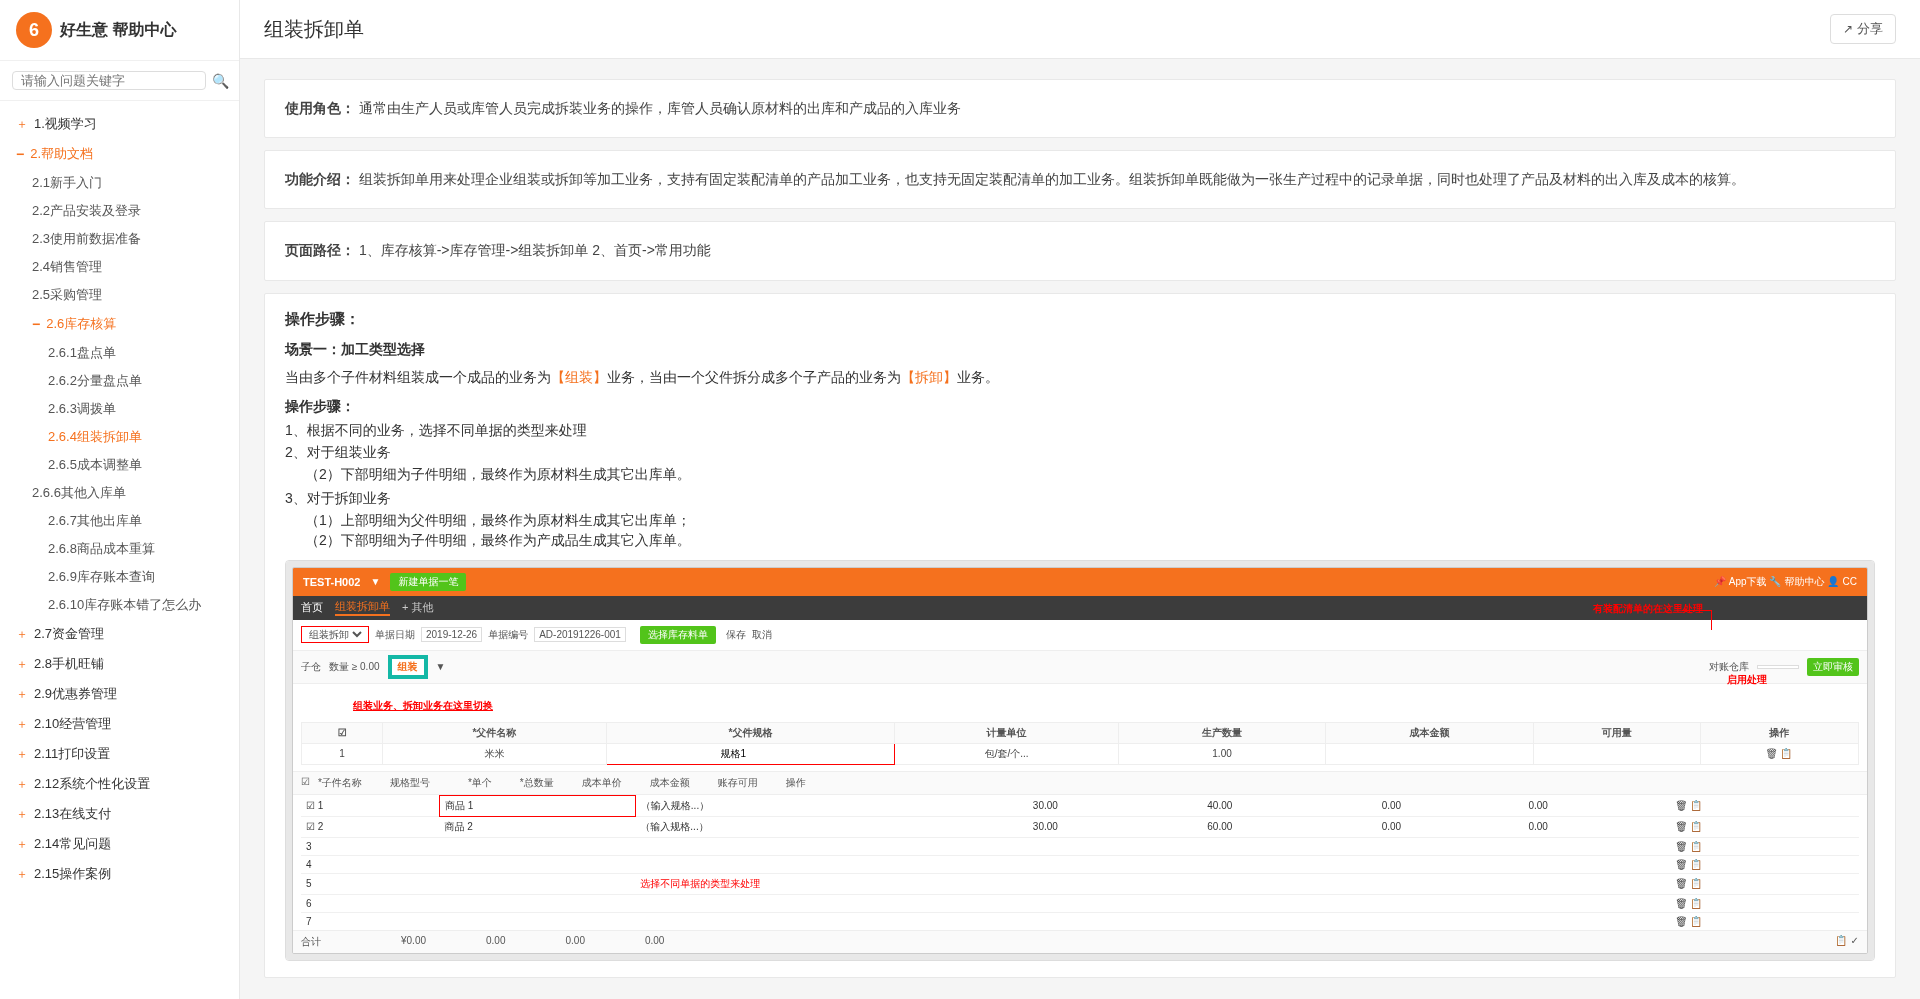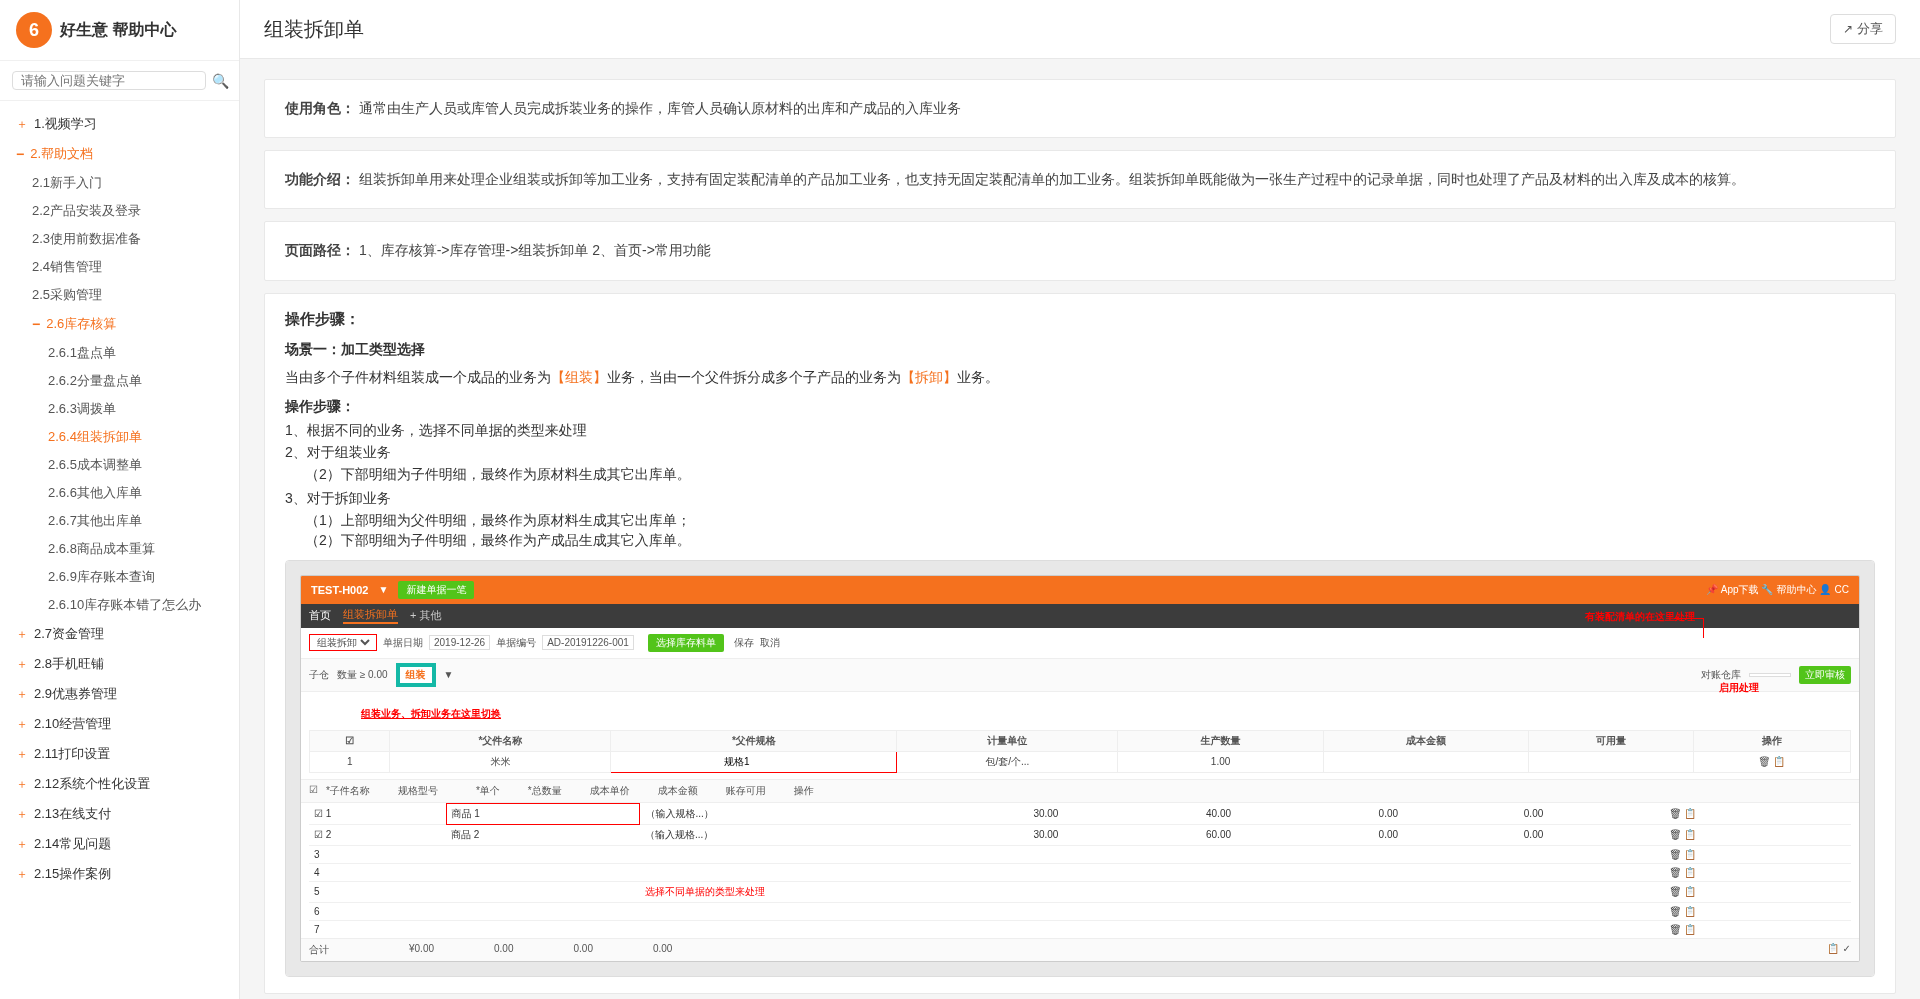--- a/index.html
+++ b/index.html
@@ -193,21 +193,21 @@
 
     <div class="nav-section active" style="padding-left:32px;font-size:13px;">
       <span class="minus-icon">−</span>
       <span>2.6库存核算</span>
     </div>
     <a class="nav-sub" style="padding-left:48px;">2.6.1盘点单</a>
     <a class="nav-sub" style="padding-left:48px;">2.6.2分量盘点单</a>
     <a class="nav-sub" style="padding-left:48px;">2.6.3调拨单</a>
     <a class="nav-sub current" style="padding-left:48px;color:#f5711e;">2.6.4组装拆卸单</a>
     <a class="nav-sub" style="padding-left:48px;">2.6.5成本调整单</a>
-    <a class="nav-sub" style="padding-left:48px;">2.6.6其他入库单</a>
+    <a class="nav-sub" style="padding-left:32px;">2.6.6其他入库单</a>
     <a class="nav-sub" style="padding-left:48px;">2.6.7其他出库单</a>
     <a class="nav-sub" style="padding-left:48px;">2.6.8商品成本重算</a>
     <a class="nav-sub" style="padding-left:48px;">2.6.9库存账本查询</a>
     <a class="nav-sub" style="padding-left:48px;">2.6.10库存账本错了怎么办</a>
 
     <div class="nav-section">
       <span class="plus-icon">＋</span>
       <span>2.7资金管理</span>
     </div>
     <div class="nav-section">
@@ -284,21 +284,21 @@
       <div style="font-weight:bold;margin-bottom:6px;">操作步骤：</div>
 
       <div style="margin-bottom:4px;">1、根据不同的业务，选择不同单据的类型来处理</div>
       <div style="margin-bottom:4px;">2、对于组装业务</div>
       <div class="indent" style="margin-bottom:6px;">（2）下部明细为子件明细，最终作为原材料生成其它出库单。</div>
       <div style="margin-bottom:4px;">3、对于拆卸业务</div>
       <div class="indent" style="margin-bottom:2px;">（1）上部明细为父件明细，最终作为原材料生成其它出库单；</div>
       <div class="indent" style="margin-bottom:10px;">（2）下部明细为子件明细，最终作为产成品生成其它入库单。</div>
 
       <div class="screenshot-container">
-        <div style="background:#e8e8e8;padding:14px;">
+        <div style="background:#e8e8e8;padding:6px;">
 
           <div style="background:#fff;border:1px solid #ccc;border-radius:2px;overflow:hidden;">
 
             <div style="background:#f5711e;height:28px;display:flex;align-items:center;padding:0 10px;gap:10px;">
               <span style="color:#fff;font-size:11px;font-weight:bold;">TEST-H002</span>
               <span style="color:#fff;font-size:10px;">▼</span>
               <div style="background:#52c41a;color:#fff;padding:2px 8px;font-size:10px;border-radius:2px;">新建单据一笔</div>
               <span style="flex:1;"></span>
               <span style="color:#fff;font-size:10px;">📌 App下载 🔧 帮助中心 👤 CC</span>
             </div>

